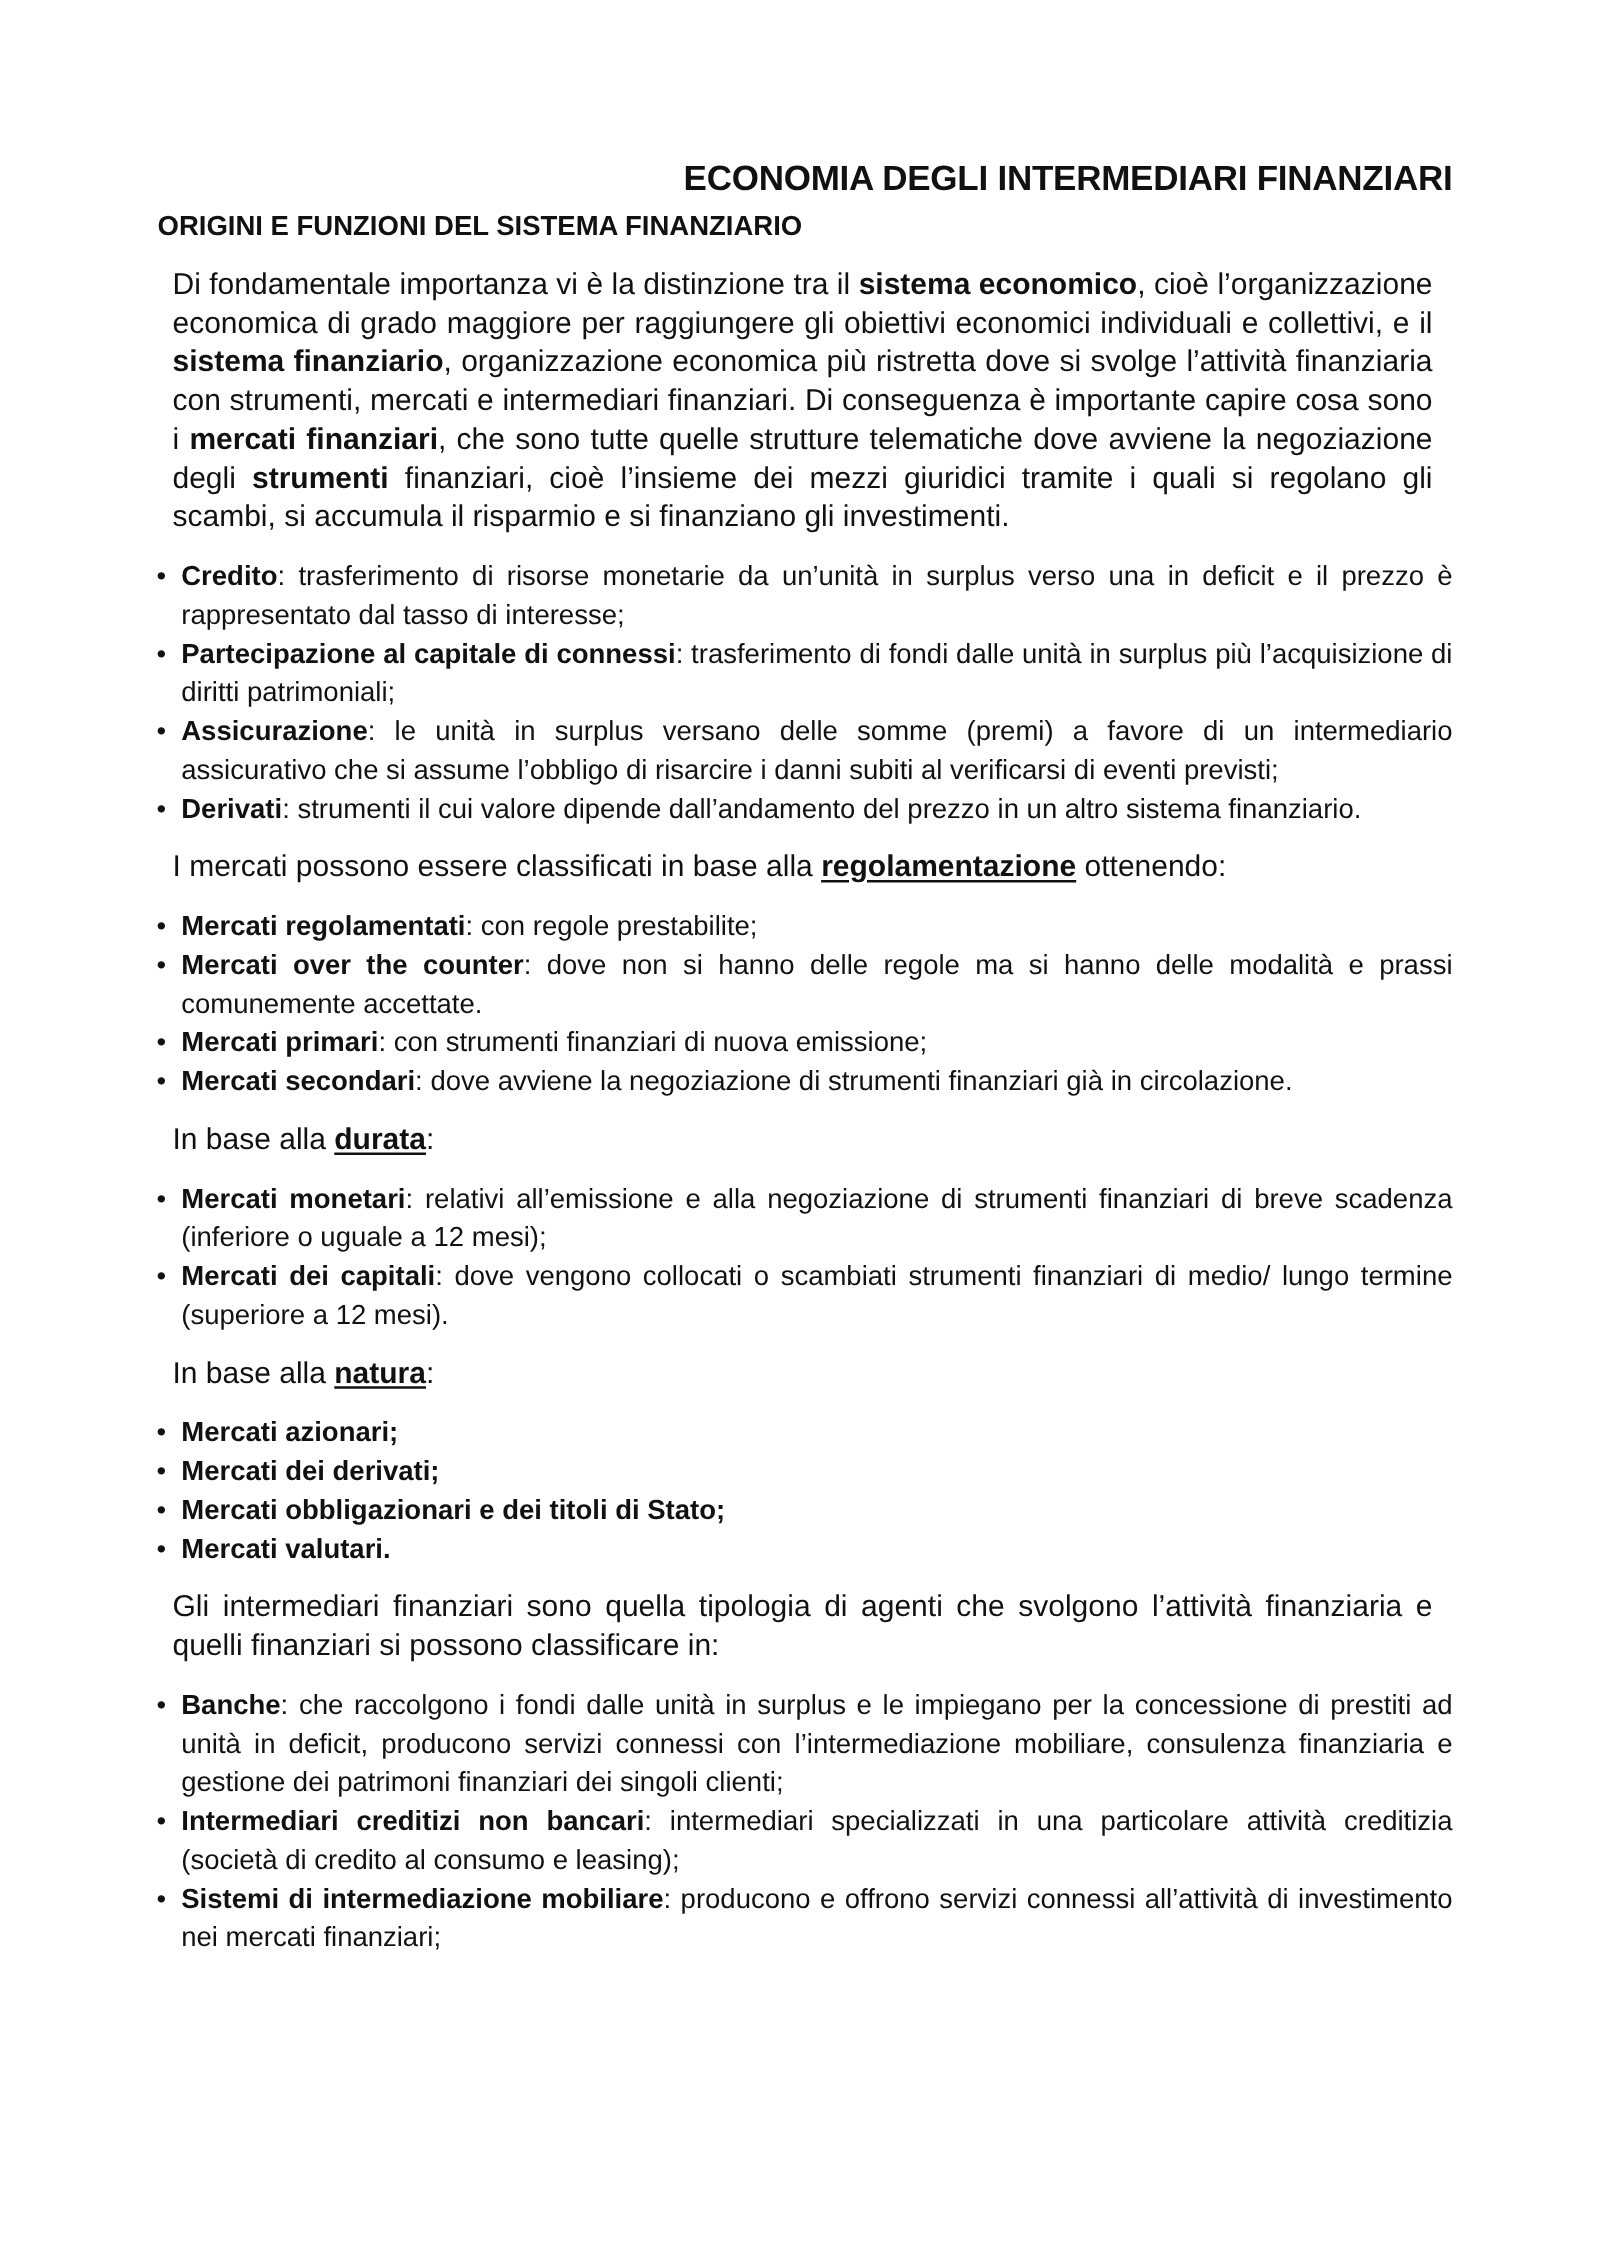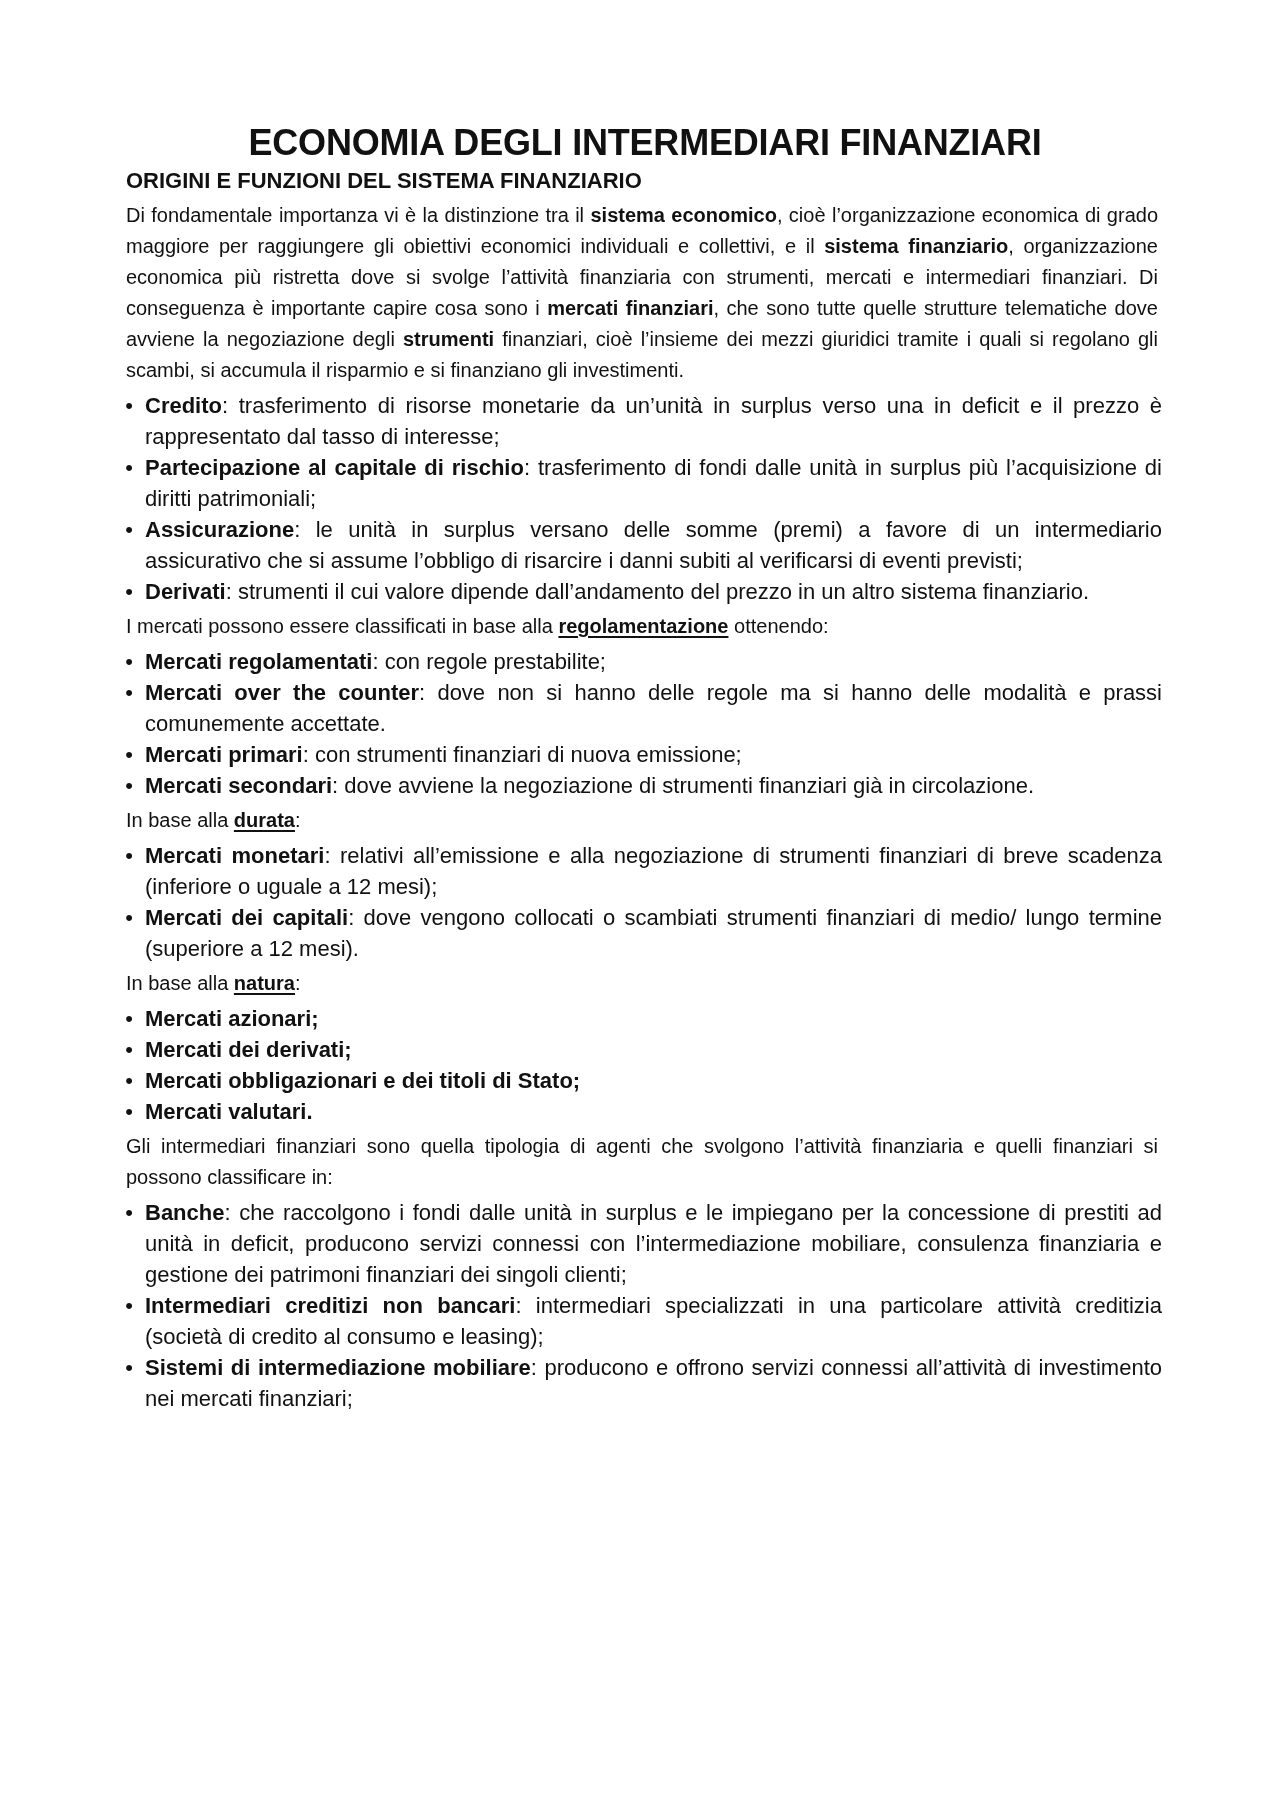--- a/index.html
+++ b/index.html
@@ -15,44 +15,44 @@
       font-family: "Liberation Sans", "DejaVu Sans", sans-serif;
       color: #111111;
     }
     .page {
       position: absolute;
       left: 122px;
       top: 125px;
       width: 1040px;
     }
     .doc-title {
-      text-align: center;
+      text-align: right;
       font-weight: bold;
-      font-size: 36px;
+      font-size: 28px;
       line-height: 36px;
       margin: 0;
       padding-left: 6px;
       letter-spacing: -0.2px;
     }
     .module-title {
       font-weight: bold;
       font-size: 32px;
       line-height: 38px;
       margin: 0;
     }
     .section-title {
       font-size: 22px;
       line-height: 31px;
       margin: 4px;
       font-weight: bold;
     }
     p.para {
-      font-size: 20px;
+      font-size: 24px;
       line-height: 31px;
-      margin: 4px;
+      margin: 16px;
       text-align: justify;
     }
     ul.blist {
       list-style: none;
       margin: 0;
       padding: 0;
     }
     ul.blist li {
       position: relative;
       padding-left: 23px;
@@ -75,21 +75,21 @@
 
 <div class="page">
 
   <h1 class="doc-title">ECONOMIA DEGLI INTERMEDIARI FINANZIARI</h1>
   <h3 class="section-title">ORIGINI E FUNZIONI DEL SISTEMA FINANZIARIO</h3>
 
   <p class="para"><span>Di fondamentale importanza vi è la distinzione tra il </span><b>sistema economico</b><span>, cioè l’organizzazione economica di grado maggiore per raggiungere gli obiettivi economici individuali e collettivi, e il </span><b>sistema finanziario</b><span>, organizzazione economica più ristretta dove si svolge l’attività finanziaria con strumenti, mercati e intermediari finanziari. Di conseguenza è importante capire cosa sono i </span><b>mercati finanziari</b><span>, che sono tutte quelle strutture telematiche dove avviene la negoziazione degli </span><b>strumenti</b><span> finanziari, cioè l’insieme dei mezzi giuridici tramite i quali si regolano gli scambi, si accumula il risparmio e si finanziano gli investimenti.</span></p>
 
   <ul class="blist">
     <li><span class="bullet">•</span><b>Credito</b><span>: trasferimento di risorse monetarie da un’unità in surplus verso una in deficit e il prezzo è rappresentato dal tasso di interesse;</span></li>
-    <li><span class="bullet">•</span><b>Partecipazione al capitale di rischio</b><span>: trasferimento di fondi dalle unità in surplus più l’acquisizione di diritti patrimoniali;</span></li>
+    <li><span class="bullet">•</span><b>Partecipazione al capitale di connessi</b><span>: trasferimento di fondi dalle unità in surplus più l’acquisizione di diritti patrimoniali;</span></li>
     <li><span class="bullet">•</span><b>Assicurazione</b><span>: le unità in surplus versano delle somme (premi) a favore di un intermediario assicurativo che si assume l’obbligo di risarcire i danni subiti al verificarsi di eventi previsti;</span></li>
     <li><span class="bullet">•</span><b>Derivati</b><span>: strumenti il cui valore dipende dall’andamento del prezzo in un altro sistema finanziario.</span></li>
   </ul>
 
   <p class="para"><span>I mercati possono essere classificati in base alla </span><u>regolamentazione</u><span> ottenendo:</span></p>
   <ul class="blist">
     <li><span class="bullet">•</span><b>Mercati regolamentati</b><span>: con regole prestabilite;</span></li>
     <li><span class="bullet">•</span><b>Mercati over the counter</b><span>: dove non si hanno delle regole ma si hanno delle modalità e prassi comunemente accettate.</span></li>
   </ul>
 

